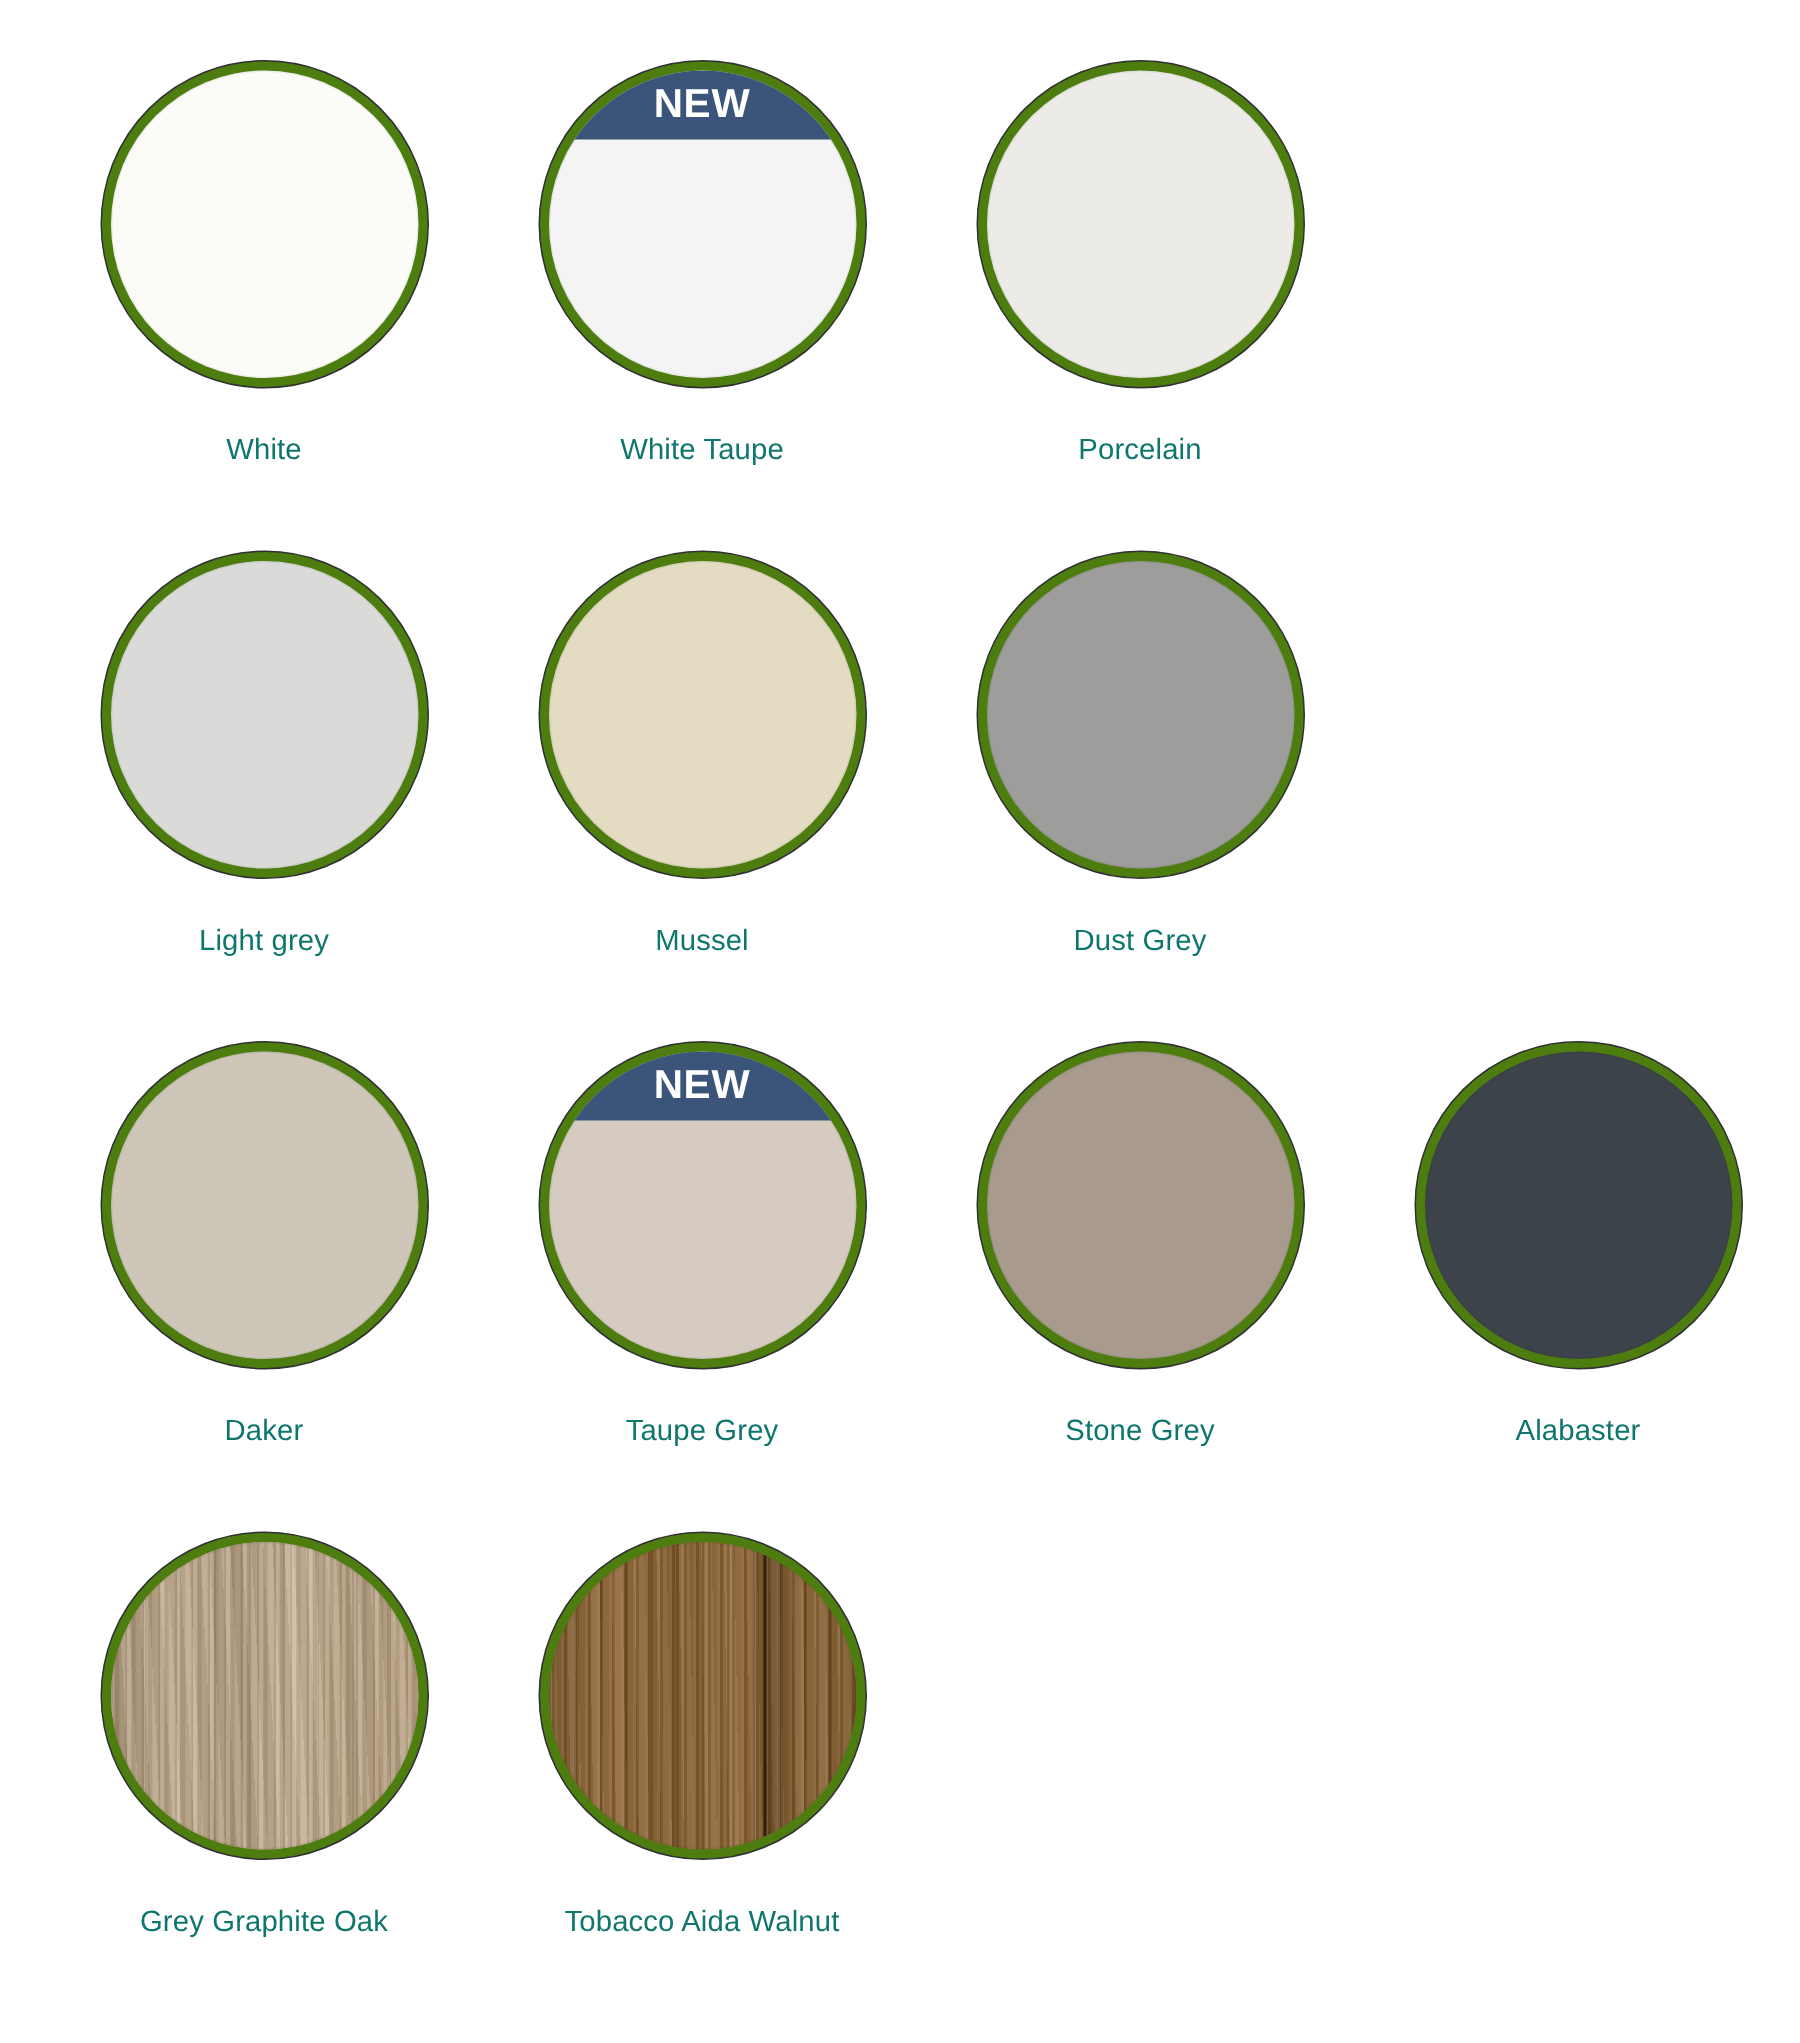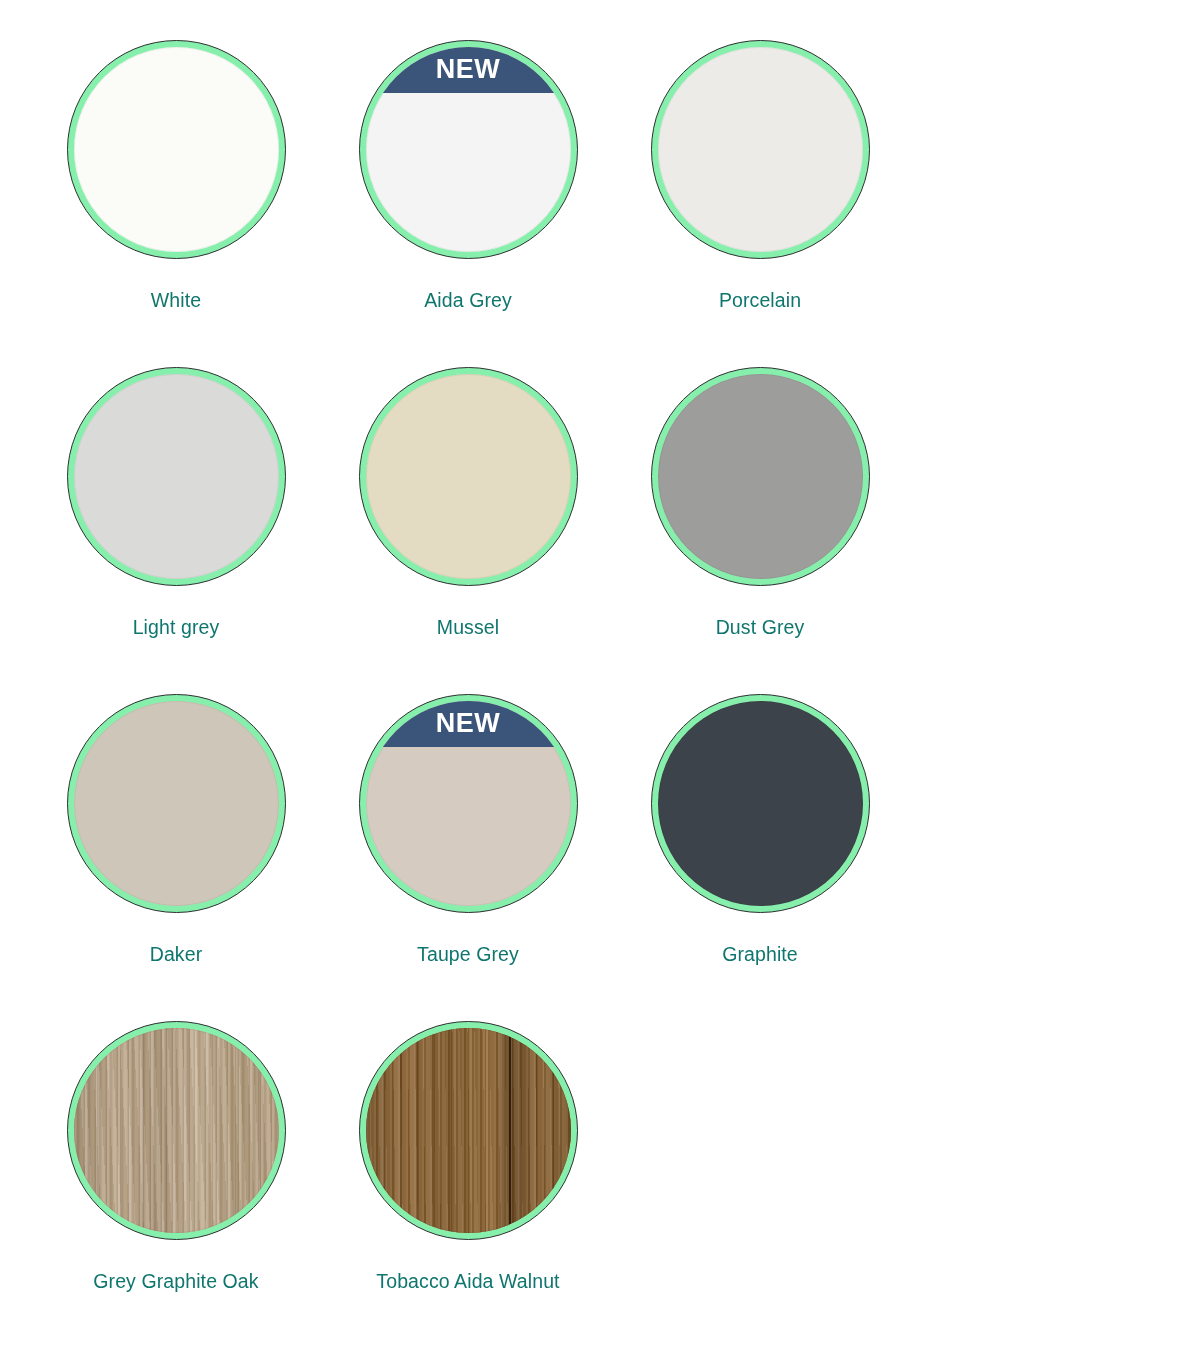--- a/index.html
+++ b/index.html
@@ -38,21 +38,21 @@
     align-items: center;
   }
 
   
   .chip {
     position: relative;
     width: 219px;
     height: 219px;
     border-radius: 50%;
     border: 1.6px solid #2f3033;
-    background: #86efac;
+    background: #4d7c0f;
     flex: none;
   }
 
   .chip-fill {
     position: absolute;
     left: 6px;
     top: 6px;
     right: 6px;
     bottom: 6px;
     border-radius: 50%;
@@ -184,21 +184,21 @@
     </div>
 
     <div class="swatch">
       <div class="chip">
         <div class="chip-fill" style="background-color:#f3f4f3">
           <div class="new-badge">
             <span class="new-badge-text">NEW</span>
           </div>
         </div>
       </div>
-      <div class="swatch-label">Aida Grey</div>
+      <div class="swatch-label">White Taupe</div>
     </div>
 
     <div class="swatch">
       <div class="chip">
         <div class="chip-fill" style="background-color:#ecebe8"></div>
       </div>
       <div class="swatch-label">Porcelain</div>
     </div>
 
 
@@ -243,26 +243,32 @@
       <div class="chip">
         <div class="chip-fill" style="background-color:#d5cbc0">
           <div class="new-badge">
             <span class="new-badge-text">NEW</span>
           </div>
         </div>
       </div>
       <div class="swatch-label">Taupe Grey</div>
     </div>
 
+    <div class="swatch">
+      <div class="chip">
+        <div class="chip-fill" style="background-color:#a89a8d"></div>
+      </div>
+      <div class="swatch-label">Stone Grey</div>
+    </div>
 
     <div class="swatch">
       <div class="chip">
         <div class="chip-fill" style="background-color:#3d434a"></div>
       </div>
-      <div class="swatch-label">Graphite</div>
+      <div class="swatch-label">Alabaster</div>
     </div>
 
   </div>
 
   <div class="swatch-row">
 
     <div class="swatch">
       <div class="chip">
         <div class="chip-fill" style="background-color:#b5a084">
           <div class="grain grain-oak-grey"></div>

